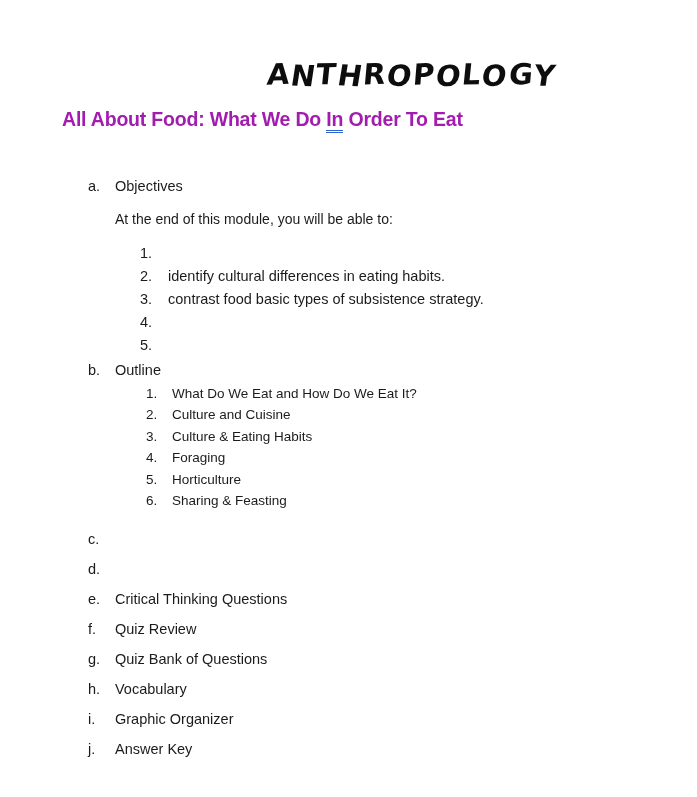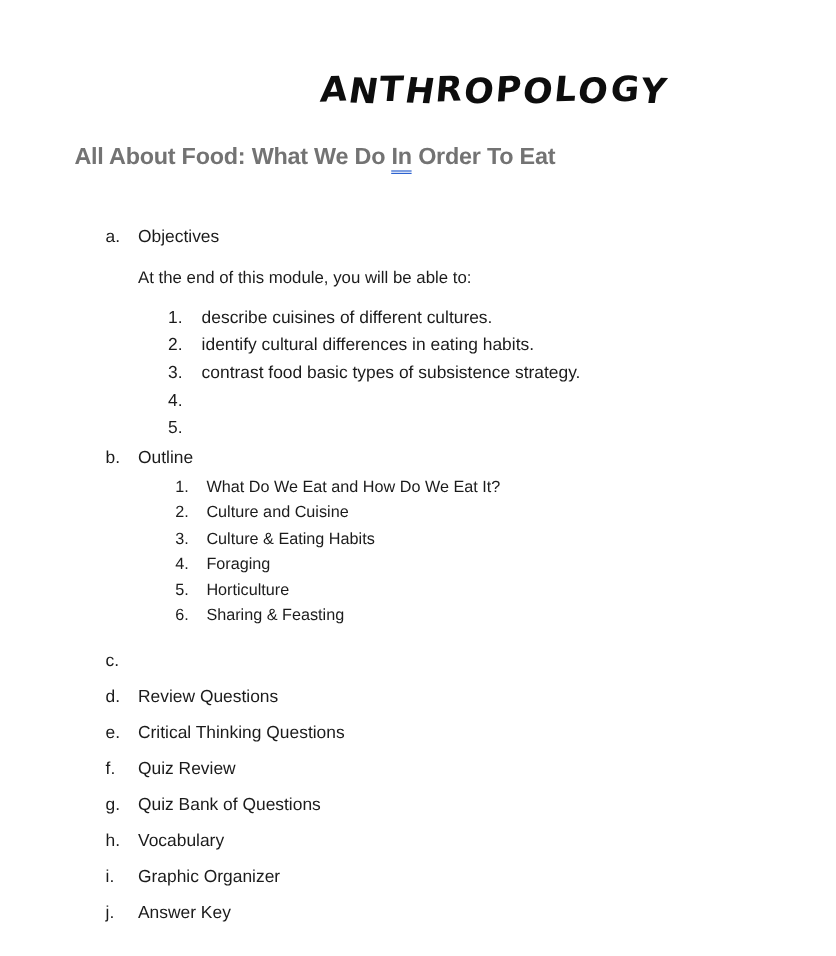--- a/index.html
+++ b/index.html
@@ -23,26 +23,26 @@
     left: 63px;
     font-family: "DejaVu Sans", sans-serif;
     font-weight: 600;
     font-size: 29px;
     letter-spacing: 1.5px;
     color: #0d0d0d;
     transform: skewX(-7deg);
   }
   .doc-title .ltr { display: inline-block; }
   .doc-heading {
-    margin: 26px 0 0 62px;
+    margin: 14px 0 0 62px;
     font-size: 19.5px;
     line-height: 26px;
     font-weight: 700;
     letter-spacing: -0.2px;
-    color: #737373;
+    color: #a21caf;
     white-space: nowrap;
   }
   .grammar-word {
     display: inline-block;
     line-height: 1.02;
     border-bottom: 3px double #2e63d0;
   }
   .row { display: flex; font-size: 14.5px; line-height: 20px; }
   .alpha-marker { width: 27px; flex: none; }
   .alpha-row { margin-left: 88px; }
@@ -71,21 +71,20 @@
 
   <div class="row alpha-row objectives-row">
     <span class="alpha-marker">a.</span>
     <span class="alpha-label">Objectives</span>
   </div>
   <p class="intro-line">At the end of this module, you will be able to:</p>
 
   <div class="obj-list">
     <div class="obj-item">
       <span class="obj-marker">1.</span>
-      <span>describe cuisines of different cultures.</span>
     </div>
     <div class="obj-item">
       <span class="obj-marker">2.</span>
       <span>identify cultural differences in eating habits.</span>
     </div>
     <div class="obj-item">
       <span class="obj-marker">3.</span>
       <span>contrast food basic types of subsistence strategy.</span>
     </div>
     <div class="obj-item">
@@ -126,21 +125,20 @@
       <span class="out-marker">6.</span>
       <span>Sharing &amp; Feasting</span>
     </div>
   </div>
 
   <div class="row alpha-row section-row first">
     <span class="alpha-marker">c.</span>
   </div>
   <div class="row alpha-row section-row">
     <span class="alpha-marker">d.</span>
-    <span>Review Questions</span>
   </div>
   <div class="row alpha-row section-row">
     <span class="alpha-marker">e.</span>
     <span>Critical Thinking Questions</span>
   </div>
   <div class="row alpha-row section-row">
     <span class="alpha-marker">f.</span>
     <span>Quiz Review</span>
   </div>
   <div class="row alpha-row section-row">

